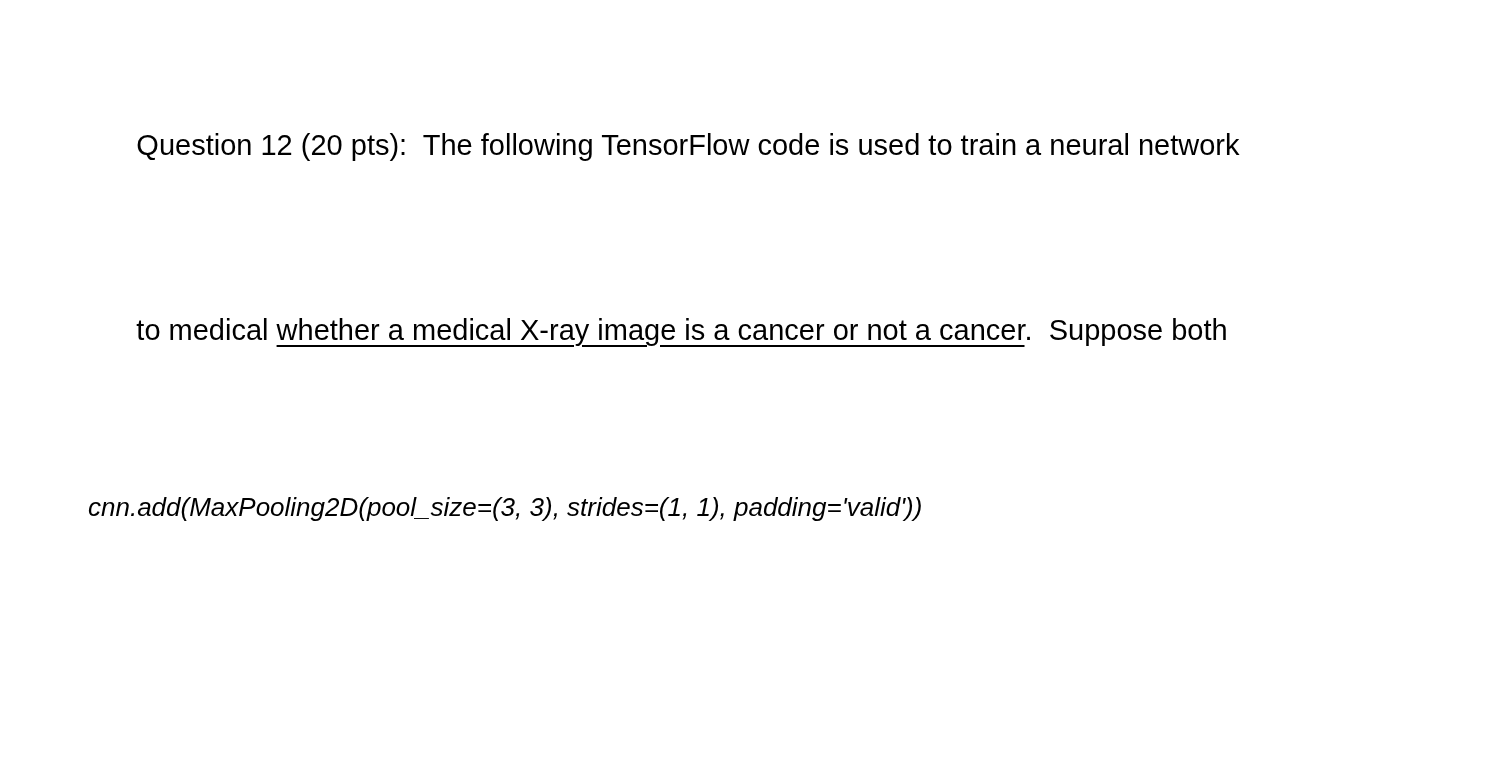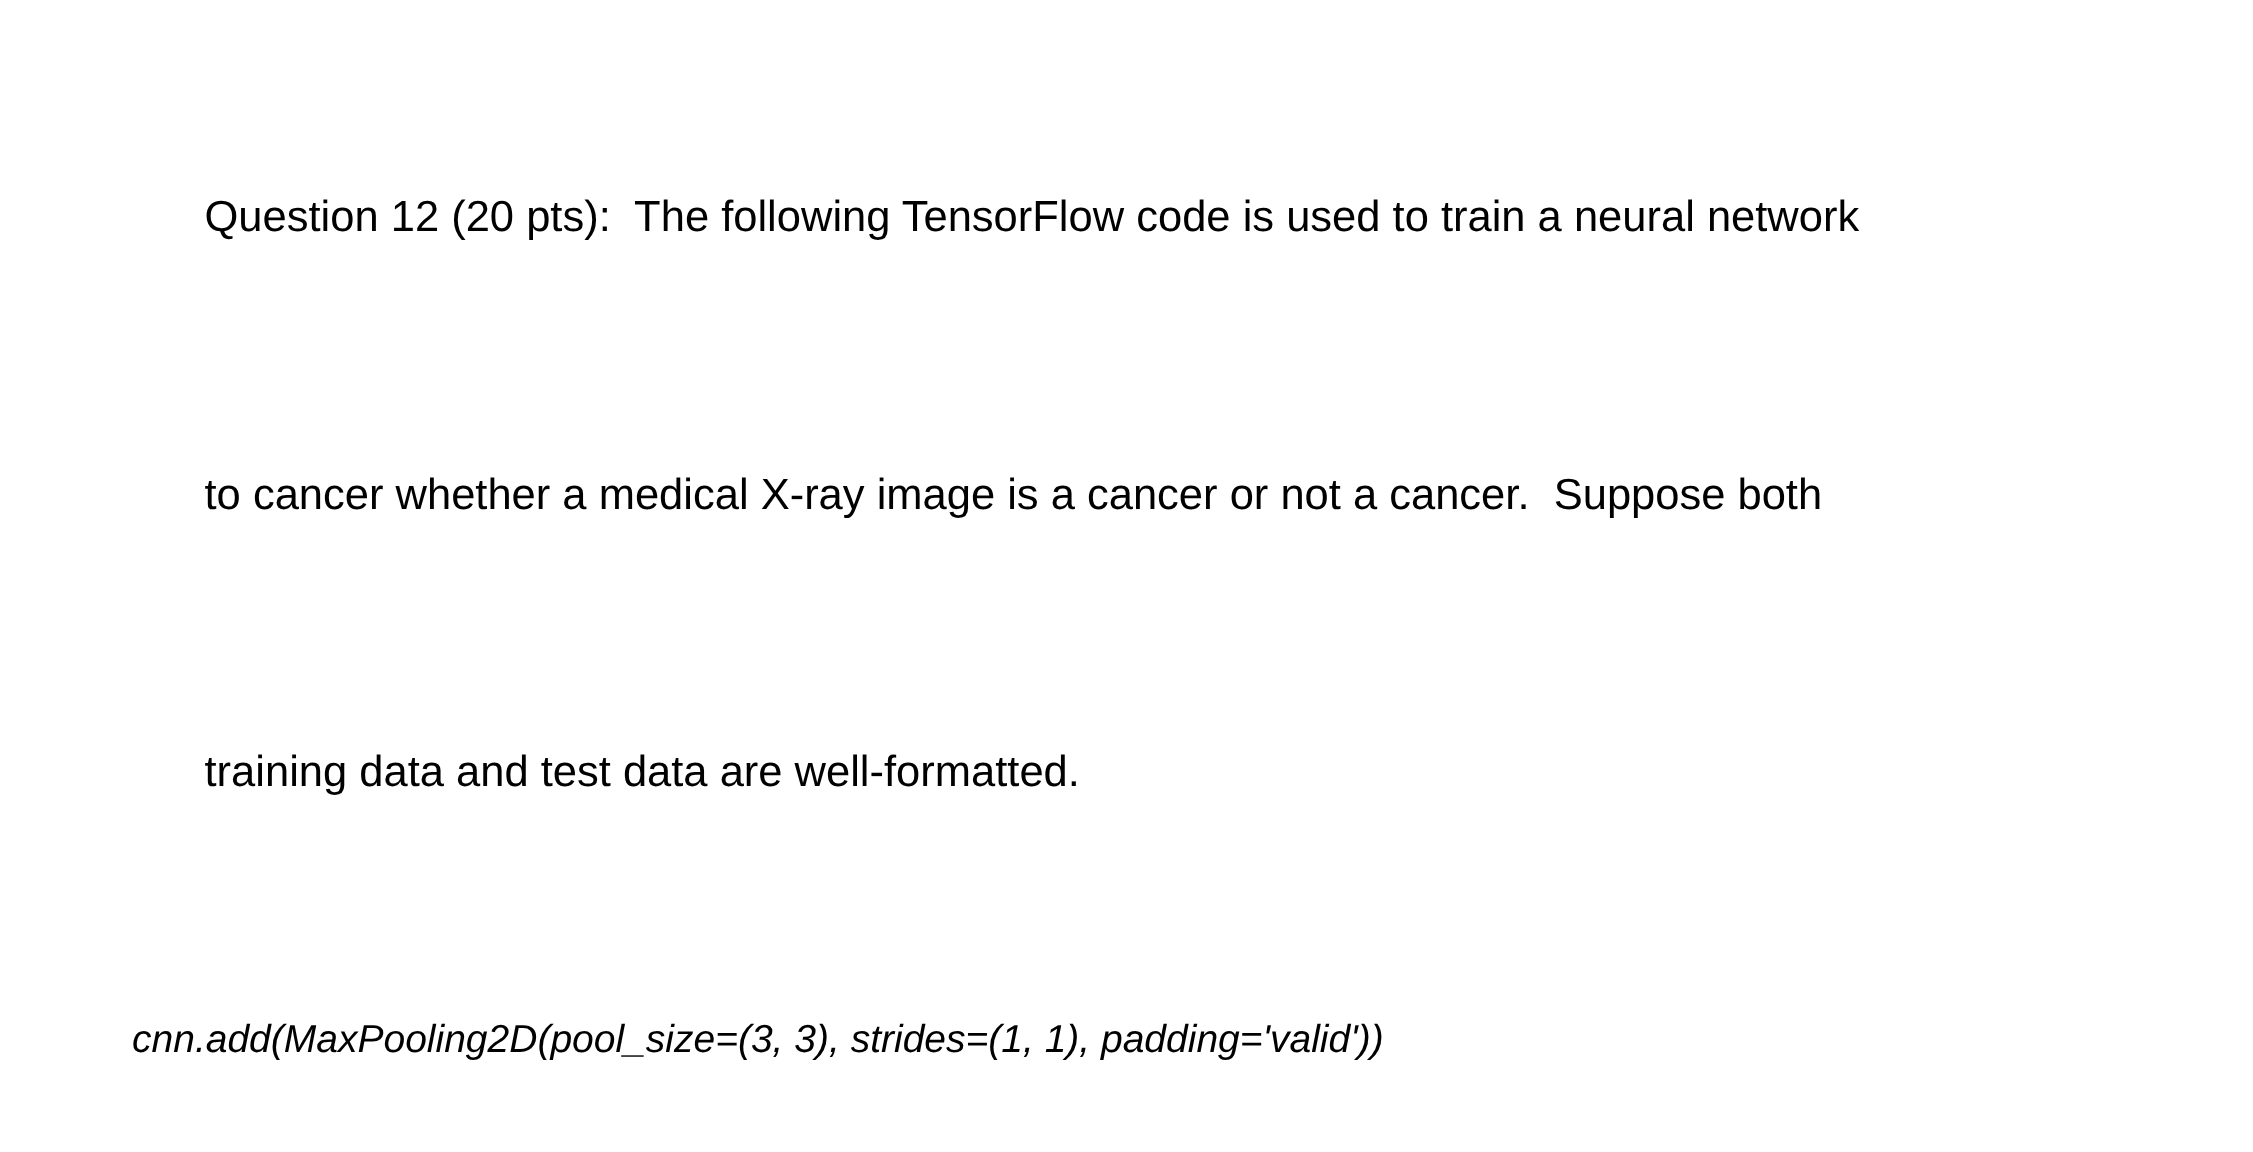--- a/index.html
+++ b/index.html
@@ -16,20 +16,21 @@
     height: 768px;
     padding: 16px 60px 20px 88px;
   }
   .question {
     font-size: 29px;
     line-height: 37px;
     white-space: pre-wrap;
   }
   .question-line { white-space: pre-wrap; }
   .underlined {
+    text-decoration: underline;
     text-decoration-thickness: 2px;
     text-underline-offset: 5px;
   }
   .code-section {
     margin-top: 30px;
     font-style: italic;
     font-size: 26px;
     line-height: 35px;
   }
   .code-block { margin-bottom: 33px; }
@@ -39,24 +40,21 @@
 </head>
 <body>
 
 <div class="page">
 
   <div class="question">
     <div class="question-line">
       <span>Question 12 (20 pts):  The following TensorFlow code is used to train a neural network</span>
     </div>
     <div class="question-line">
-      <span>to cancer </span><span class="underlined">whether a medical X-ray image is a cancer or not a cancer</span><span>.  Suppose both</span>
-    </div>
-    <div class="question-line">
-      <span>training data and test data are well-formatted.</span>
+      <span>to medical </span><span class="underlined">whether a medical X-ray image is a cancer or not a cancer</span><span>.  Suppose both</span>
     </div>
   </div>
 
   <div class="code-section">
 
     <div class="code-block">
       <div class="code-line">cnn.add(MaxPooling2D(pool_size=(3, 3), strides=(1, 1), padding='valid'))</div>
     </div>
 
   </div>

